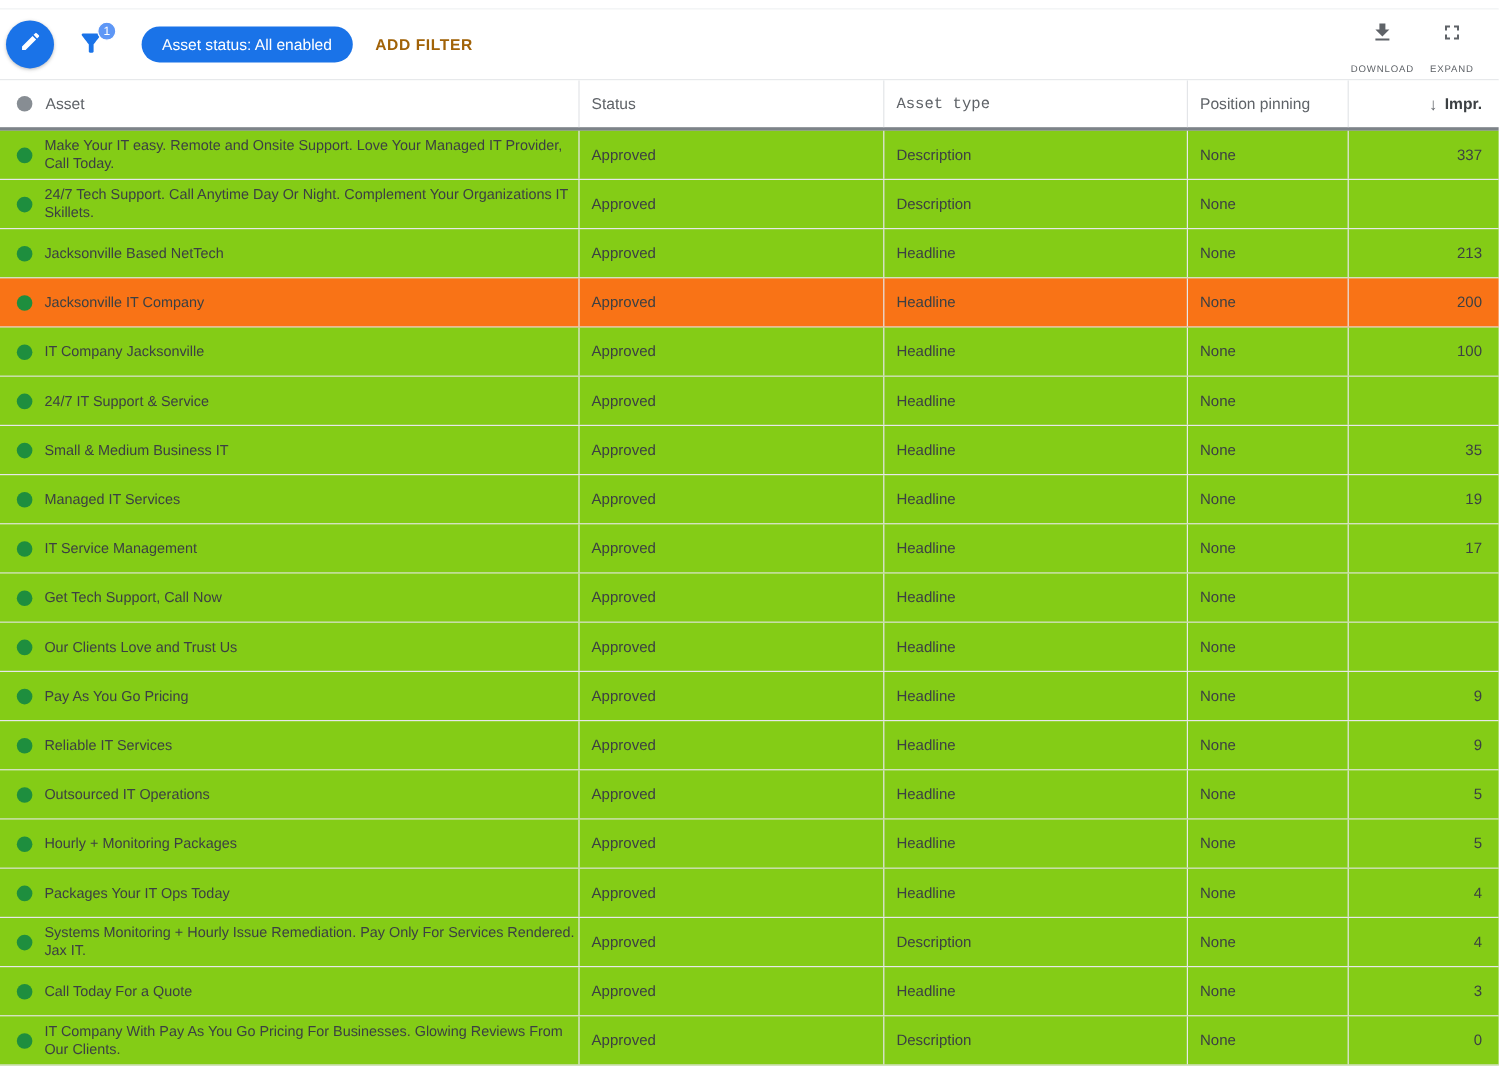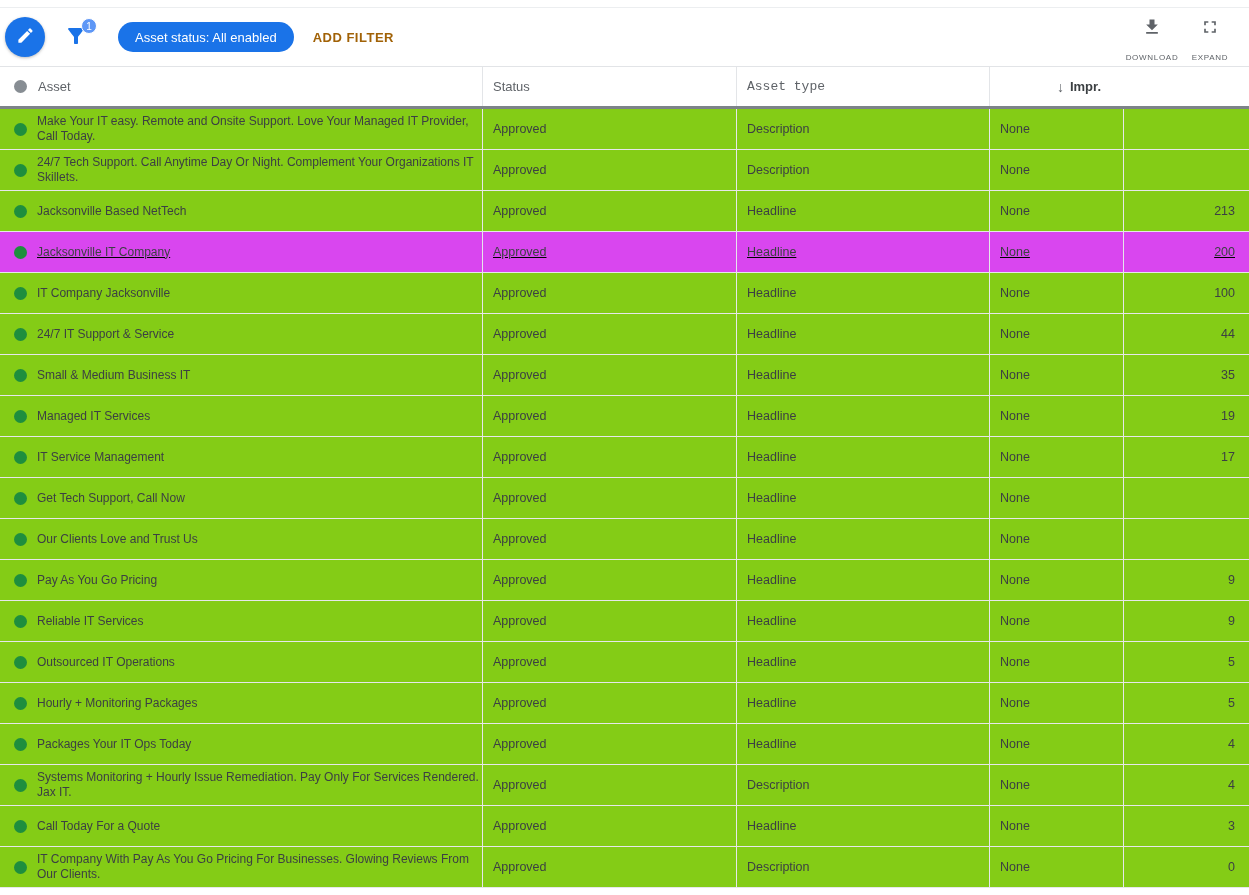--- a/index.html
+++ b/index.html
@@ -41,21 +41,21 @@
   .th-type   { width:253px;font-family:Liberation Mono, monospace; }
   .th-pin    { width:134px; }
   .th-impr   { width:125px; border-right:none; justify-content:flex-end;
                padding-right:14px; color:#3c4043; font-weight:bold; }
   .sort-arrow { color:#5f6368; font-weight:normal; font-size:14px; margin-right:6px; }
   .dot { width:13px; height:13px; border-radius:50%; flex-shrink:0; }
   .dot-gray  { background:#878d93; margin-right:11px; }
   .dot-green { background:#1e8e3e; margin-right:10px; cursor:pointer; }
 
   .row { display:flex; height:41px; border-bottom:1px solid #e6e7e9; background:#84cc16; cursor:pointer; }
-  .row.highlighted { background:#d946ef;text-decoration:underline; }
+  .row.highlighted { background:#f97316; }
   .cell { display:flex; align-items:center; font-size:12.5px; color:#3c4043;
           border-right:1px solid #e6e7e9; padding-left:10px; overflow:hidden; }
   .cell-asset { width:483px; padding-left:14px; }
   .asset-text { font-size:12px; line-height:15px; max-width:442px; }
   .cell-status { width:254px; }
   .cell-type   { width:253px; }
   .cell-pin    { width:134px; }
   .cell-impr   { width:125px; border-right:none; justify-content:flex-end; padding-right:14px; }
 </style>
 </head>
@@ -112,35 +112,39 @@
   <div class="th th-asset">
     <span class="dot dot-gray"></span>
     <span>Asset</span>
   </div>
   <div class="th th-status">
     <span>Status</span>
   </div>
   <div class="th th-type">
     <span>Asset type</span>
   </div>
+  <div class="th th-pin">
+    <span>Position pinning</span>
+  </div>
   <div class="th th-impr">
     <span class="sort-arrow">↓</span>
     <span>Impr.</span>
   </div>
 </div>
 
 <div>
   <div class="row">
     <div class="cell cell-asset">
       <span class="dot dot-green"></span>
       <span class="asset-text">Make Your IT easy. Remote and Onsite Support. Love Your Managed IT Provider, Call Today.</span>
     </div>
     <div class="cell cell-status">Approved</div>
     <div class="cell cell-type">Description</div>
     <div class="cell cell-pin">None</div>
+    <div class="cell cell-impr">337</div>
   </div>
 
   <div class="row">
     <div class="cell cell-asset">
       <span class="dot dot-green"></span>
       <span class="asset-text">24/7 Tech Support. Call Anytime Day Or Night. Complement Your Organizations IT Skillets.</span>
     </div>
     <div class="cell cell-status">Approved</div>
     <div class="cell cell-type">Description</div>
     <div class="cell cell-pin">None</div>
@@ -180,21 +184,20 @@
   </div>
 
   <div class="row">
     <div class="cell cell-asset">
       <span class="dot dot-green"></span>
       <span class="asset-text">24/7 IT Support &amp; Service</span>
     </div>
     <div class="cell cell-status">Approved</div>
     <div class="cell cell-type">Headline</div>
     <div class="cell cell-pin">None</div>
-    <div class="cell cell-impr">44</div>
   </div>
 
   <div class="row">
     <div class="cell cell-asset">
       <span class="dot dot-green"></span>
       <span class="asset-text">Small &amp; Medium Business IT</span>
     </div>
     <div class="cell cell-status">Approved</div>
     <div class="cell cell-type">Headline</div>
     <div class="cell cell-pin">None</div>

